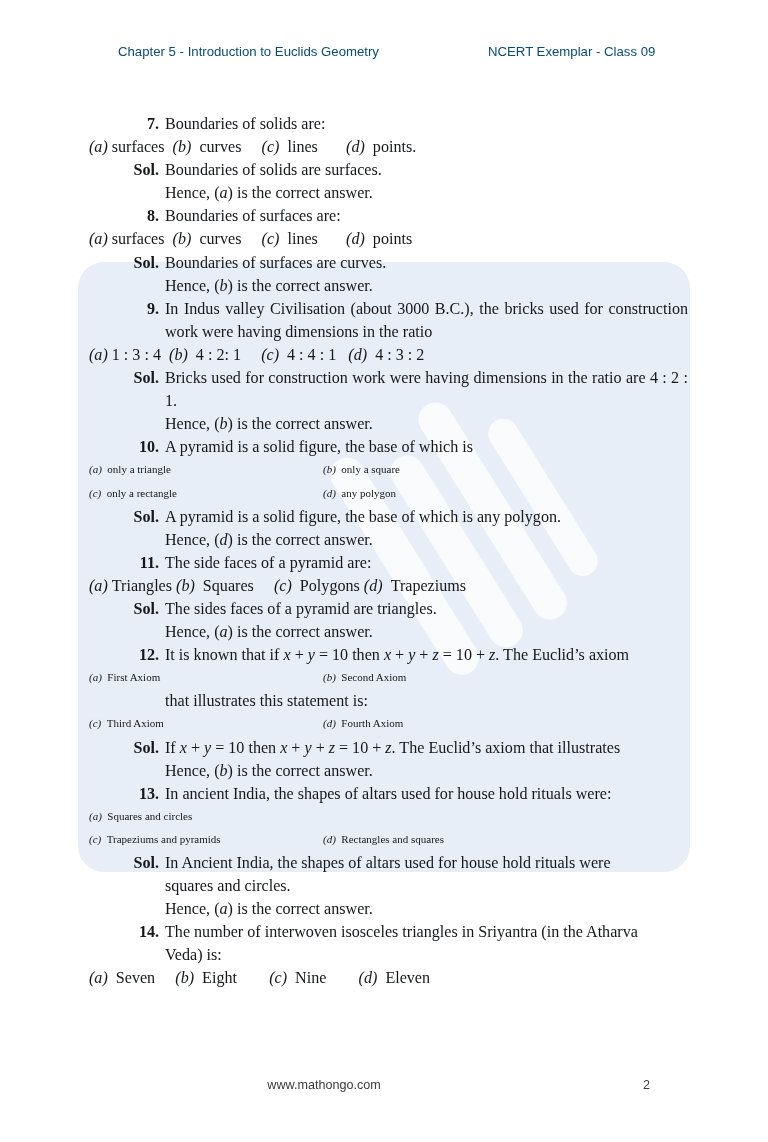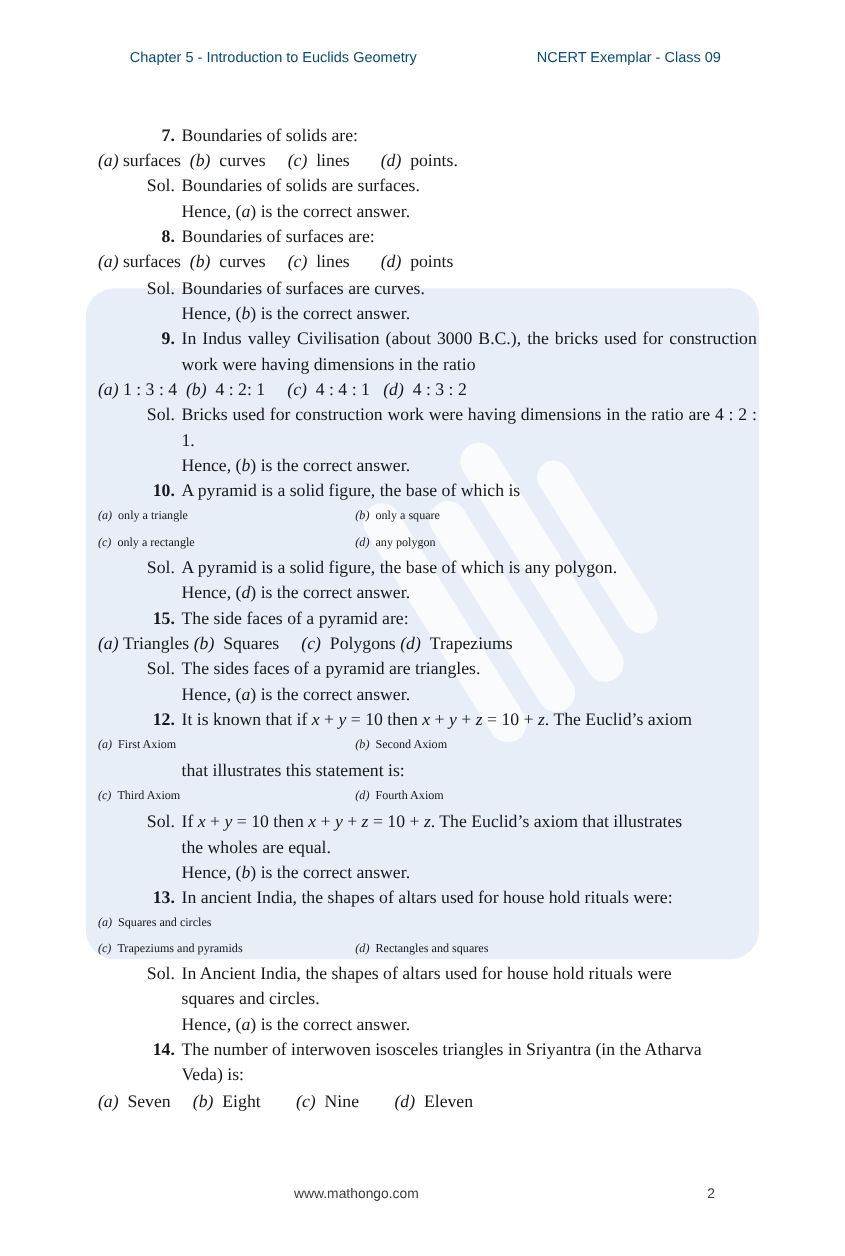--- a/index.html
+++ b/index.html
@@ -80,21 +80,21 @@
     align-items: flex-start;
     font-size: 16.1px;
     line-height: 23.1px;
   }
   .label {
     width: 165px;
     flex: 0 0 165px;
     text-align: right;
     padding-right: 6px;
     box-sizing: border-box;
-    font-weight: normal;
+    font-weight: bold;
     white-space: nowrap;
   }
   .label.num { font-weight: bold; }
   .body {
     flex: 1 1 auto;
     padding-right: 80px;
     box-sizing: border-box;
   }
   .body.justify {
     text-align: justify;
@@ -225,21 +225,21 @@
           <span class="c2"><i>(d)</i>&nbsp;&nbsp;<span>any polygon</span></span>
       </div>
     </div>
     <div class="row">
       <div class="label">Sol.</div>
       <div class="body">A pyramid is a solid figure, the base of which is any polygon.</div>
     </div>
     <div class="cont">Hence, (<i>d</i>) is the correct answer.</div>
 
     <div class="row">
-      <div class="label num">15.</div>
+      <div class="label num">11.</div>
       <div class="body">The side faces of a pyramid are:</div>
     </div>
     <div class="cont indent">
       <span class="opt"><i>(a)</i>&nbsp;<span>Triangles</span></span>&nbsp;<span class="opt"><i>(b)</i>&nbsp;&nbsp;<span>Squares</span></span>&nbsp;&nbsp;&nbsp;&nbsp;&nbsp;<span class="opt"><i>(c)</i>&nbsp;&nbsp;<span>Polygons</span></span>&nbsp;<span class="opt"><i>(d)</i>&nbsp;&nbsp;<span>Trapeziums</span></span>
     </div>
     <div class="row">
       <div class="label">Sol.</div>
       <div class="body">The sides faces of a pyramid are triangles.</div>
     </div>
     <div class="cont">Hence, (<i>a</i>) is the correct answer.</div>
@@ -258,21 +258,20 @@
     <div class="cont indent">
       <div class="two-col">
         <span class="c1"><i>(c)</i>&nbsp;&nbsp;<span>Third Axiom</span></span>
           <span class="c2"><i>(d)</i>&nbsp;&nbsp;<span>Fourth Axiom</span></span>
       </div>
     </div>
     <div class="row">
       <div class="label">Sol.</div>
       <div class="body">If <span class="mathvar">x</span> + <span class="mathvar">y</span> = 10  then <span class="mathvar">x</span> + <span class="mathvar">y</span> + <span class="mathvar">z</span> = 10 + <span class="mathvar">z</span>. The Euclid’s axiom that illustrates</div>
     </div>
-    <div class="cont">the wholes are equal.</div>
     <div class="cont">Hence, (<i>b</i>) is the correct answer.</div>
 
     <div class="row">
       <div class="label num">13.</div>
       <div class="body">In ancient India, the shapes of altars used for house hold rituals were:</div>
     </div>
     <div class="cont indent">
       <div class="two-col">
         <span class="c1"><i>(a)</i>&nbsp;&nbsp;<span>Squares and circles</span></span>
       </div>

